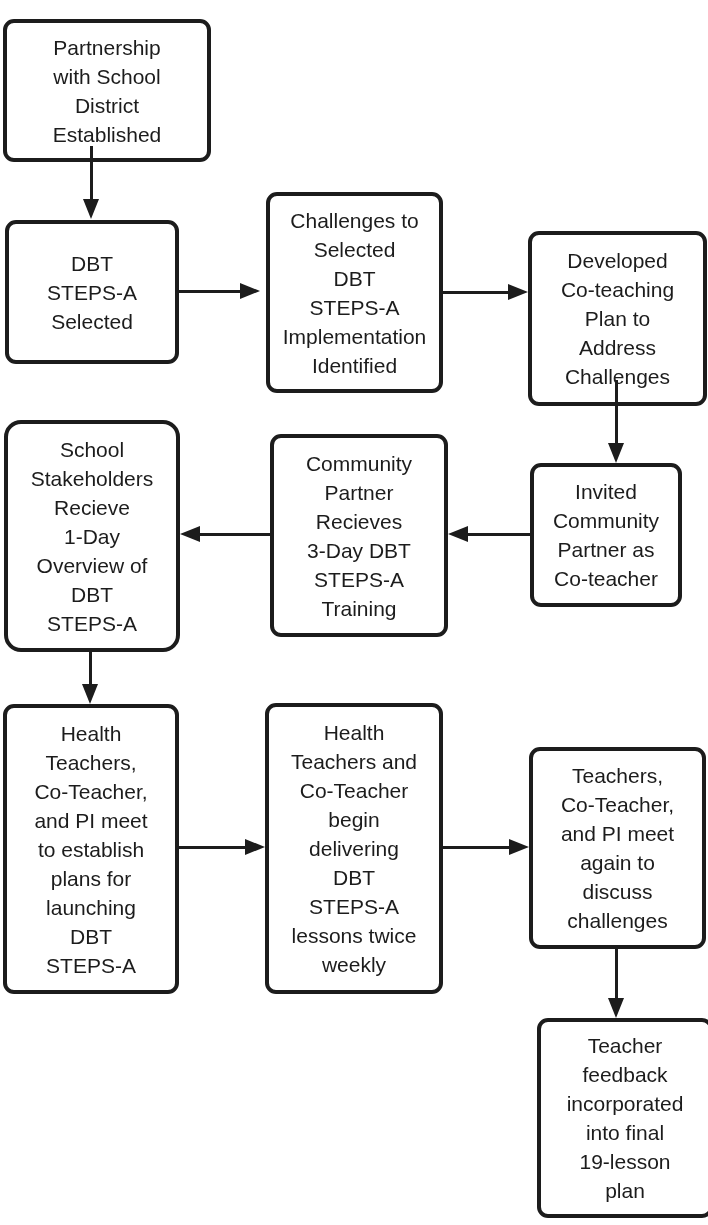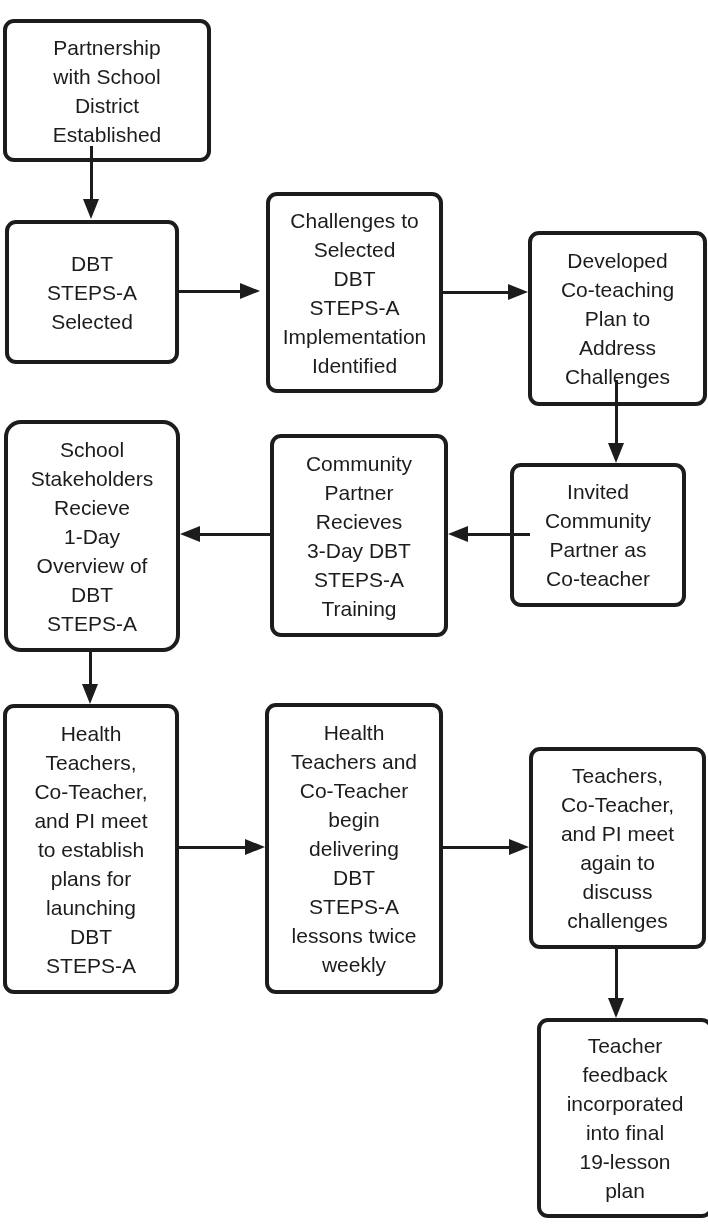--- a/index.html
+++ b/index.html
@@ -107,21 +107,21 @@
 
   <div class="node" style="left:270px; top:434px; width:178px; height:203px;">
     <span class="node-text">Community
 Partner
 Recieves
 3-Day DBT
 STEPS-A
 Training</span>
   </div>
 
-  <div class="node" style="left:510px; top:463px; width:176px; height:144px;">
+  <div class="node" style="left:530px; top:463px; width:152px; height:144px;">
     <span class="node-text">Invited
 Community
 Partner as
 Co-teacher</span>
   </div>
 
   <div class="node" style="left:3px; top:704px; width:176px; height:290px;">
     <span class="node-text">Health
 Teachers,
 Co-Teacher,

